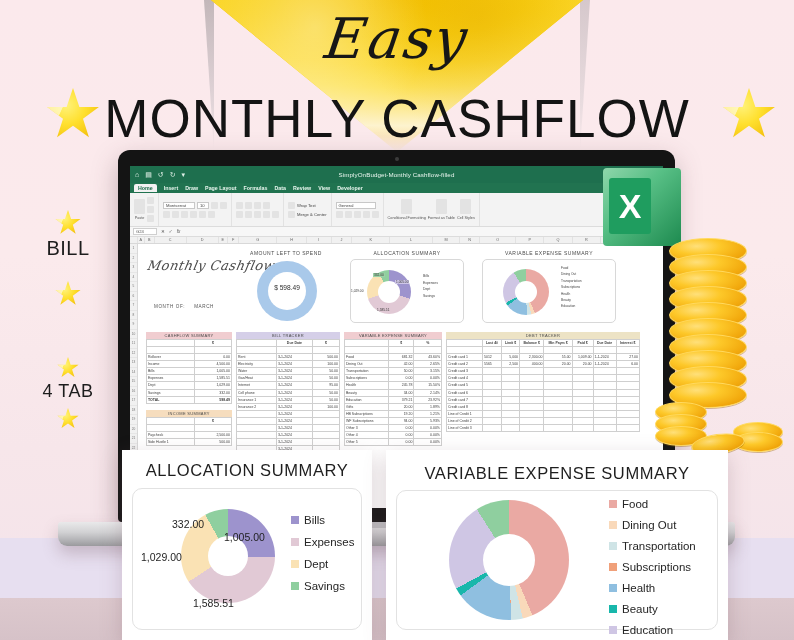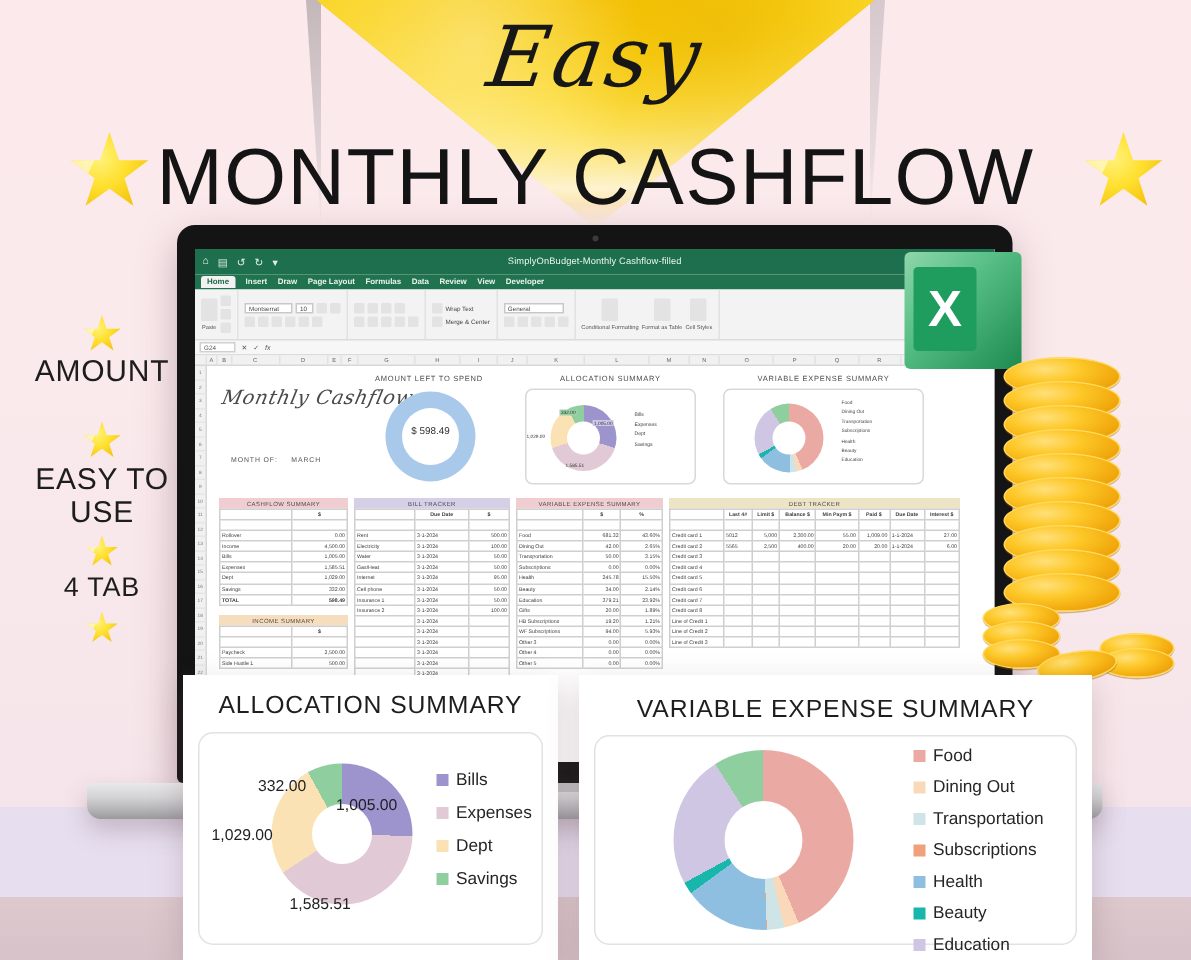--- a/index.html
+++ b/index.html
@@ -154,23 +154,22 @@
   <div class="tri-edge-l"></div>
   <div class="tri-edge-r"></div>
   <div class="gold-tri"></div>
   <div class="easy-script">Easy</div>
 
   <div class="main-title">MONTHLY CASHFLOW</div>
 
   <div class="star" style="left:46px;top:88px;width:54px;height:54px;"></div>
   <div class="star" style="left:722px;top:88px;width:54px;height:54px;"></div>
   <div class="star" style="left:55px;top:210px;width:26px;height:26px;"></div>
-  <div class="side-label" style="left:3px;top:238px;">AMOUNT</div>
+  <div class="side-label" style="left:3px;top:238px;">BILL</div>
   <div class="star" style="left:55px;top:281px;width:26px;height:26px;"></div>
-  <div class="side-label" style="left:3px;top:310px;">EASY TO<br>USE</div>
   <div class="star" style="left:57px;top:357px;width:22px;height:22px;"></div>
   <div class="side-label" style="left:3px;top:382px;font-size:18px;">4 TAB</div>
   <div class="star" style="left:57px;top:408px;width:22px;height:22px;"></div>
 
   <div class="laptop">
     <div class="lid"></div>
     <div class="cam"></div>
     <div class="base"></div>
 
     <div class="screen">

